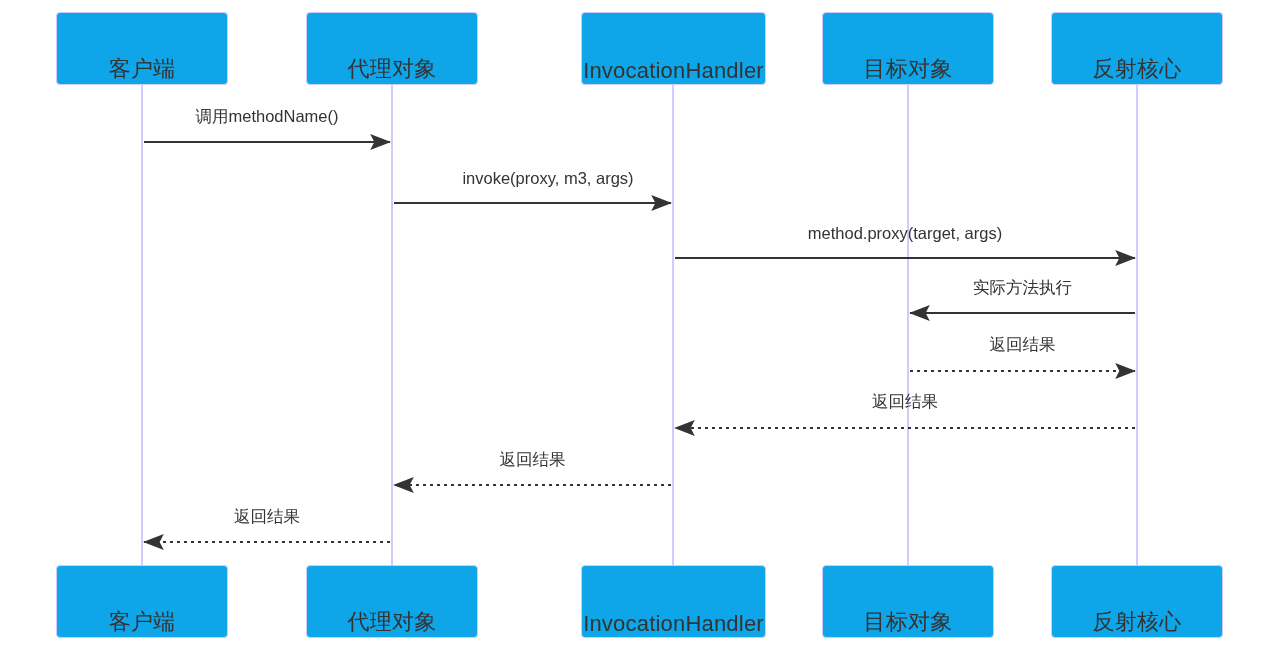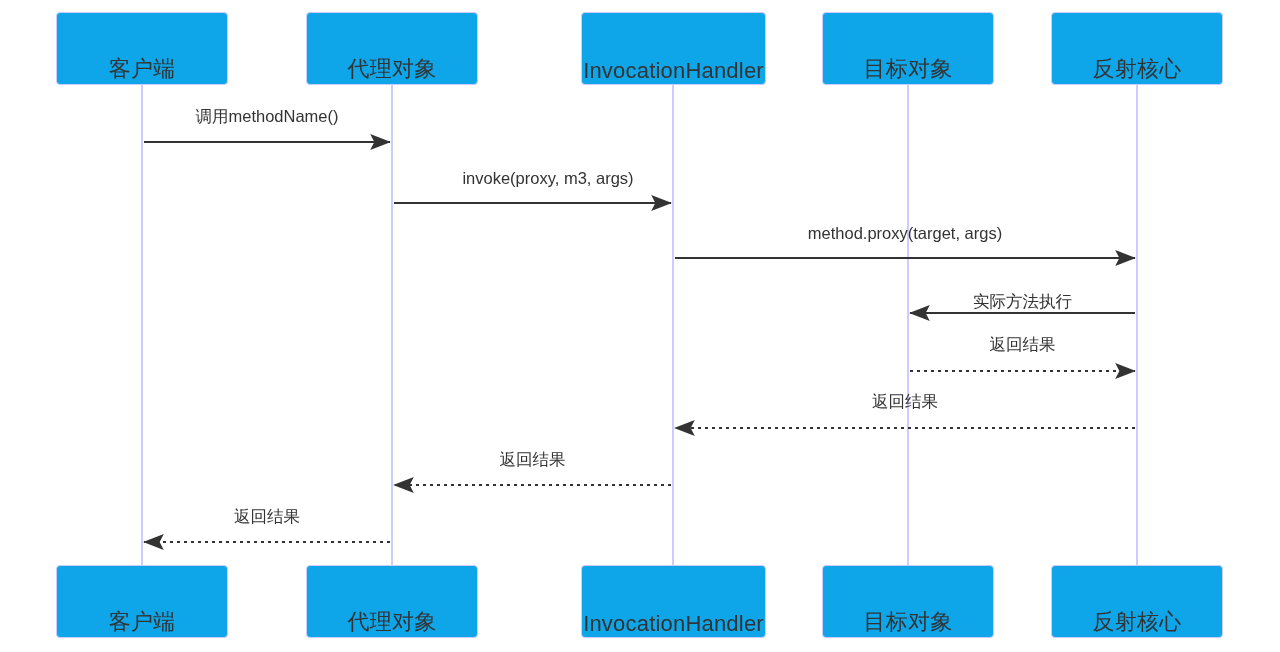--- a/index.html
+++ b/index.html
@@ -97,19 +97,19 @@
         <span>目标对象</span>
       </div>
       <div class="actor-box" style="left: 1051px; top: 565px; width: 172px; height: 73px;">
         <span>反射核心</span>
       </div>
     </div>
   <div id="labels">
       <div class="msg-label" style="left: 267px; top: 128px;">调用methodName()</div>
       <div class="msg-label" style="left: 548px; top: 188px;">invoke(proxy, m3, args)</div>
       <div class="msg-label" style="left: 905px; top: 243px;">method.proxy(target, args)</div>
-      <div class="msg-label" style="left: 1022.5px; top: 299px; margin-top: 14px;">实际方法执行</div>
+      <div class="msg-label" style="left: 1022.5px; top: 299px;">实际方法执行</div>
       <div class="msg-label" style="left: 1022.5px; top: 356px;">返回结果</div>
       <div class="msg-label" style="left: 905px; top: 413px;">返回结果</div>
       <div class="msg-label" style="left: 532.5px; top: 471px;">返回结果</div>
       <div class="msg-label" style="left: 267px; top: 528px;">返回结果</div>
     </div>
 </div>
 
 </body></html>

